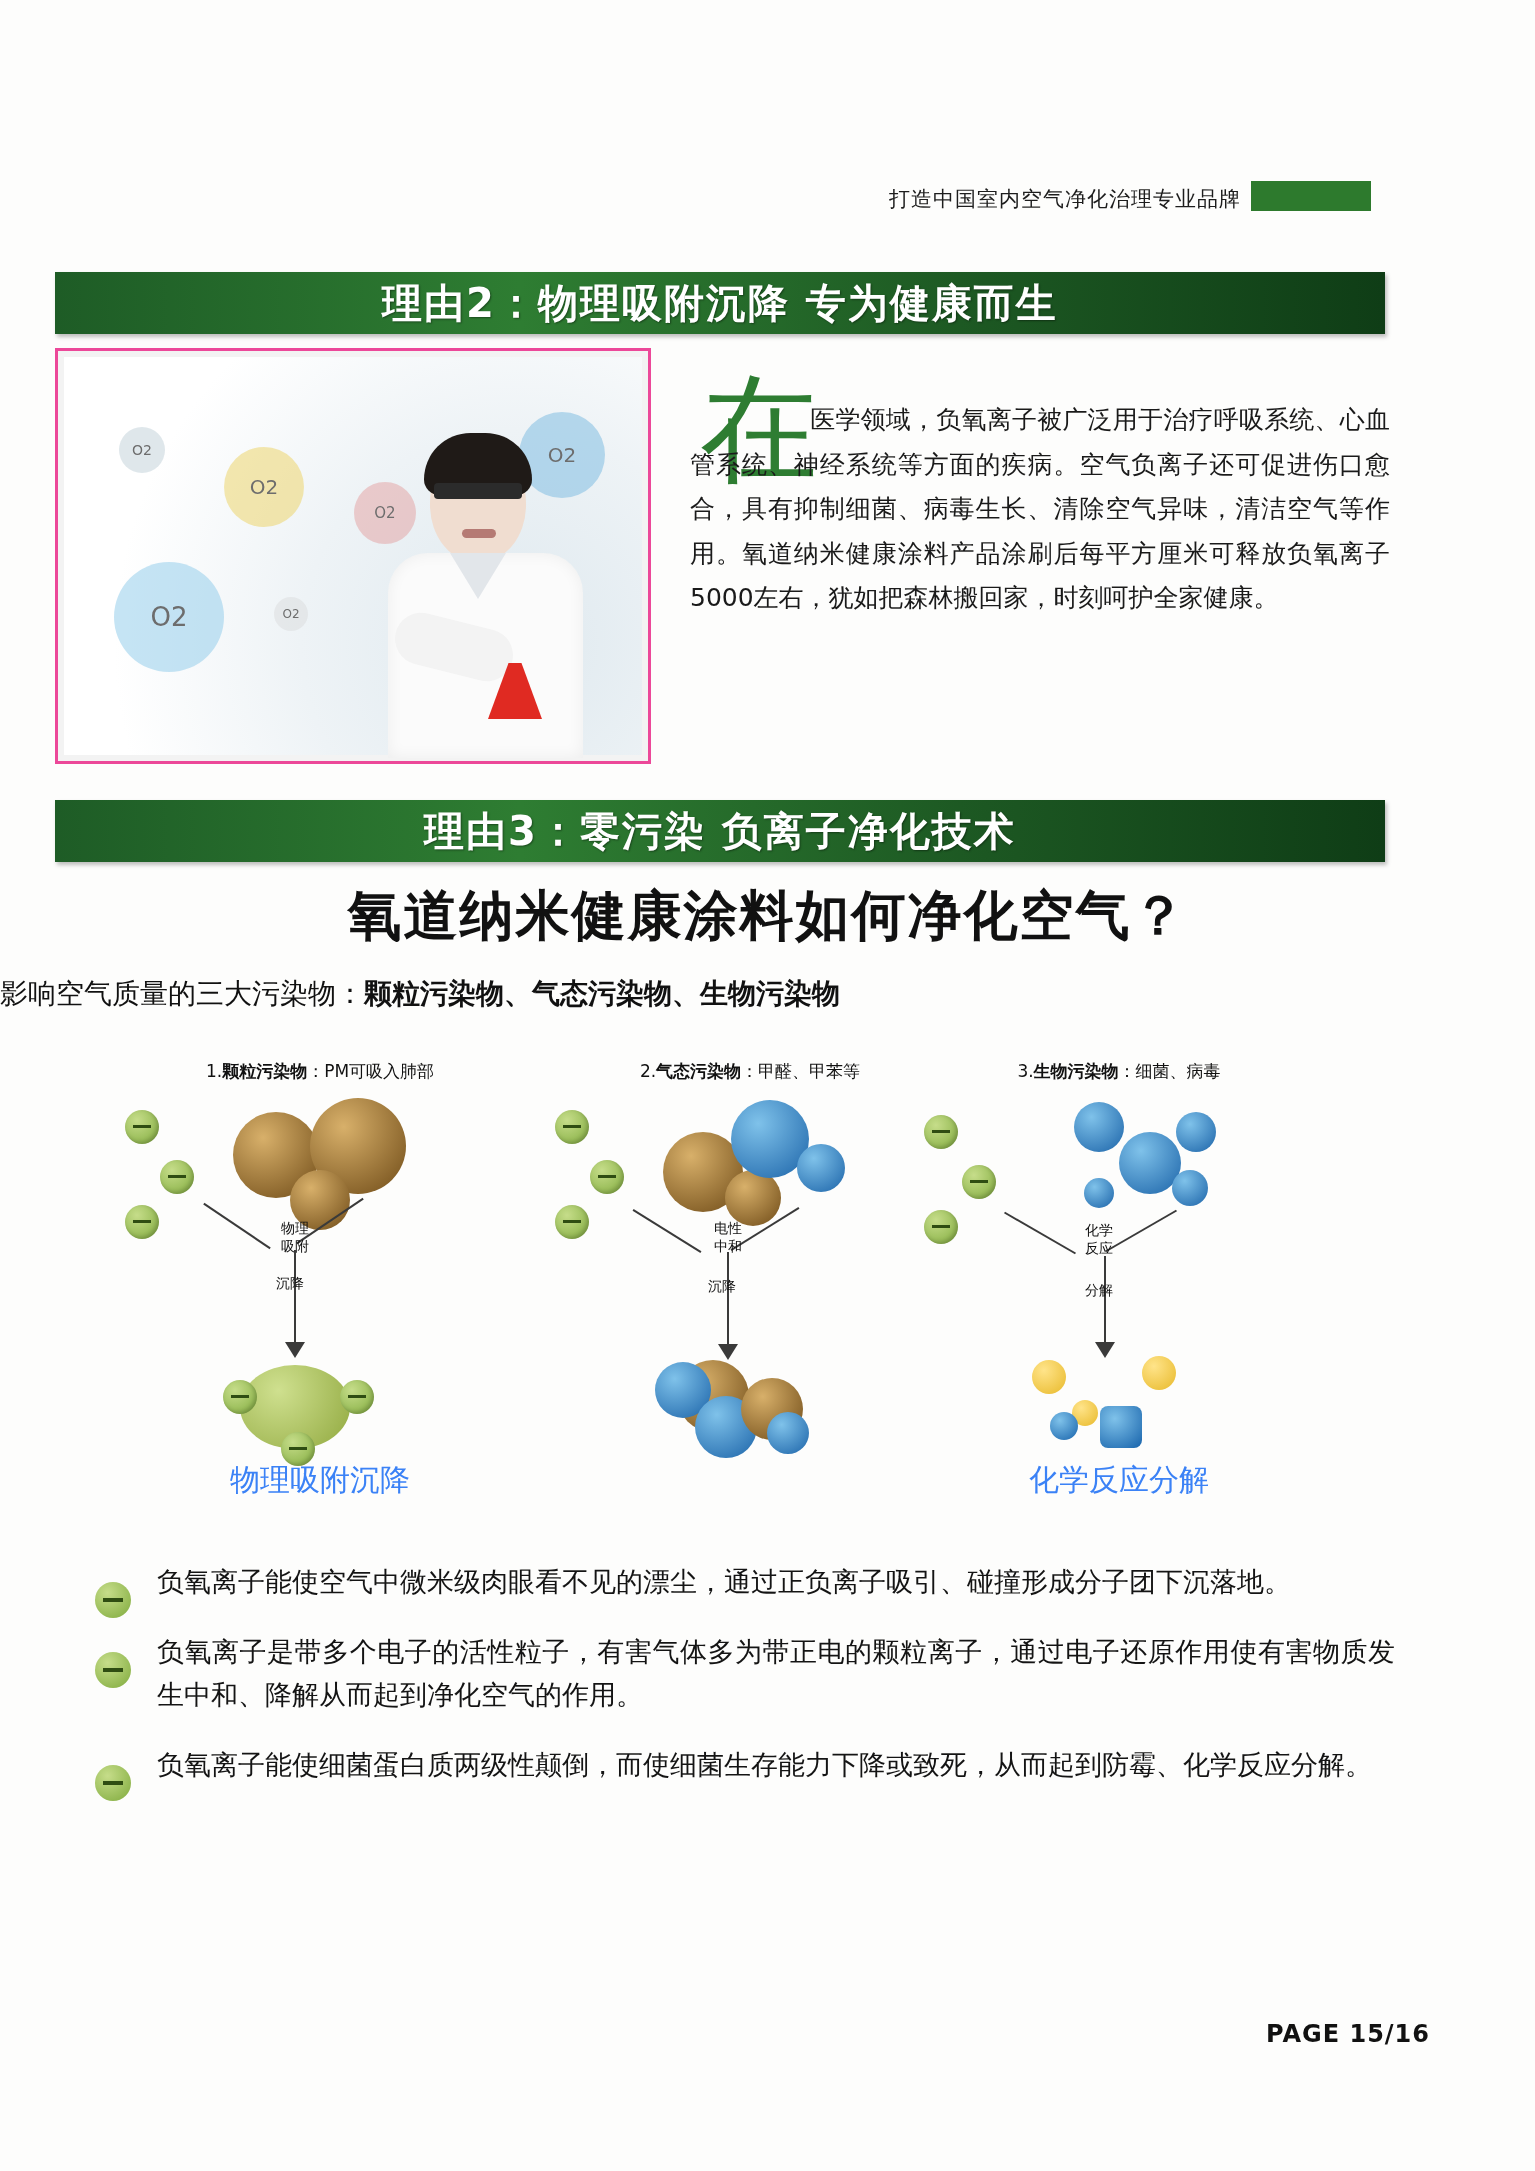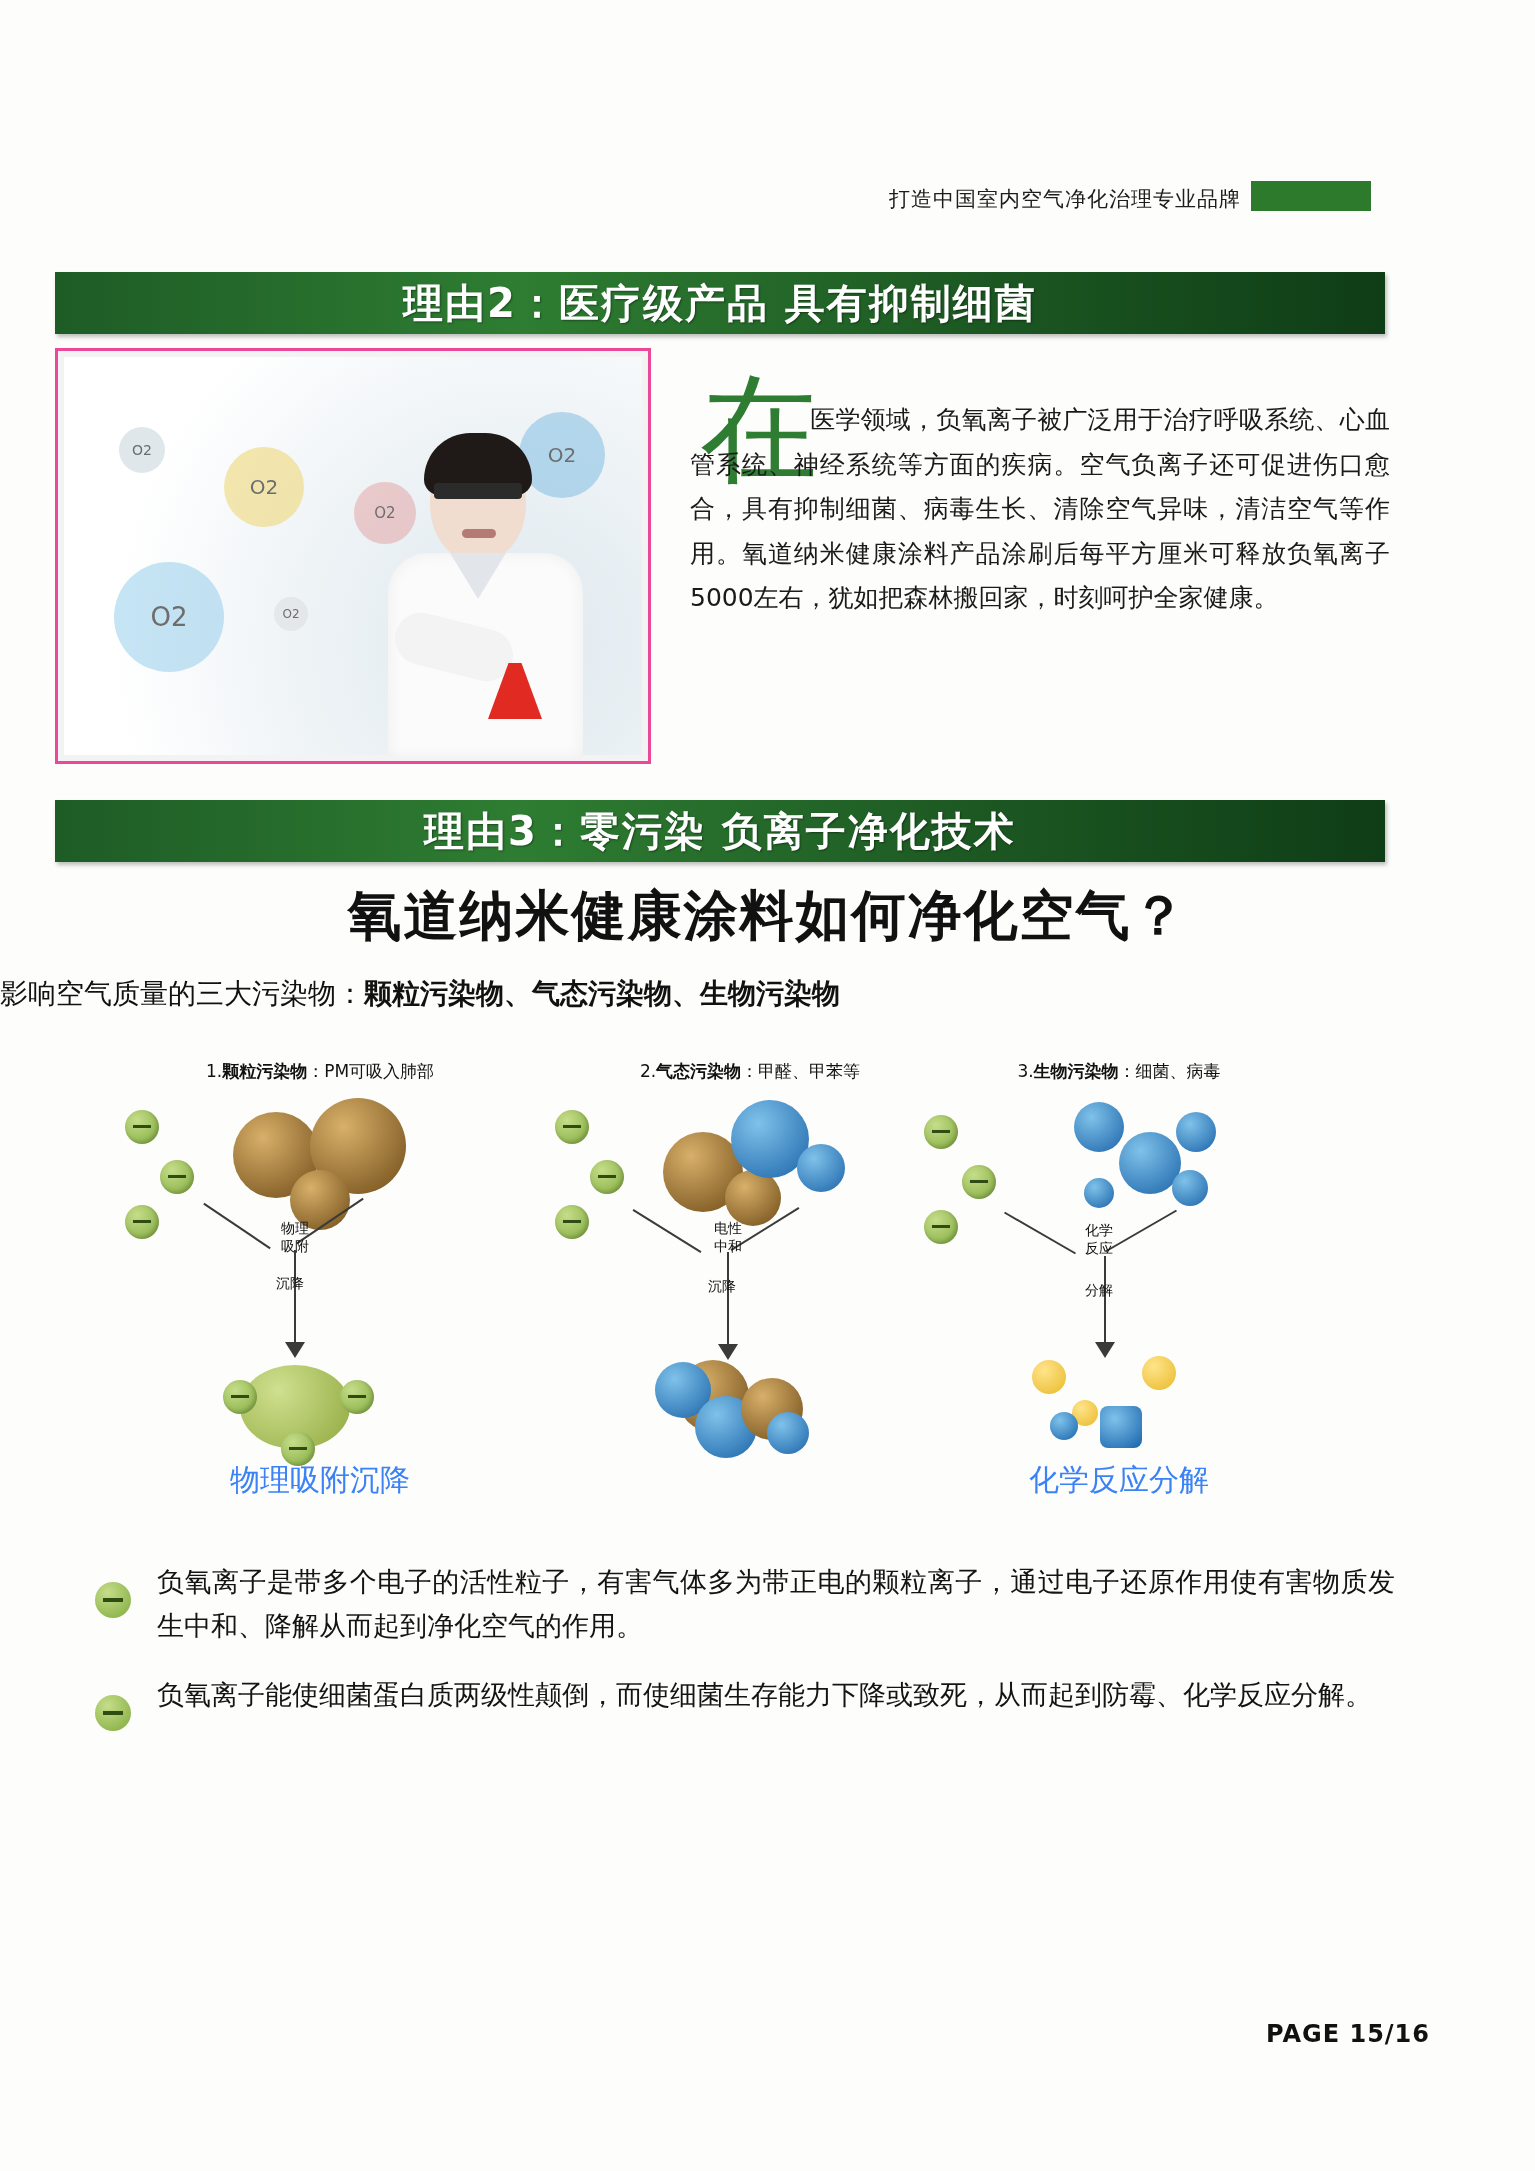--- a/index.html
+++ b/index.html
@@ -141,21 +141,21 @@
 <body>
 
 <div class="page">
 
   <div class="header">
     <div class="header-text">打造中国室内空气净化治理专业品牌</div>
     <div class="header-bar"></div>
   </div>
 
   <div class="banner" id="banner2">
-    <span>理由2：医疗级产品  具有抑制细菌</span>
+    <span>理由2：物理吸附沉降  专为健康而生</span>
   </div>
 
   <div class="photo">
     <div class="photo-inner">
       <div class="bubble b1">O2</div>
       <div class="bubble b2">O2</div>
       <div class="bubble b3">O2</div>
       <div class="bubble b4">O2</div>
       <div class="bubble b5">O2</div>
       <div class="bubble b6">O2</div>
@@ -257,20 +257,24 @@
     <div class="clump yellowdot" style="left:238px;top:296px;width:34px;height:34px;"></div>
     <div class="clump yellowdot" style="left:168px;top:340px;width:26px;height:26px;"></div>
     <div class="clump bluedot" style="left:146px;top:352px;width:28px;height:28px;"></div>
     <div class="clump bluedot" style="left:196px;top:346px;width:42px;height:42px;border-radius:8px;"></div>
     <div class="col-label">化学反应分解</div>
   </div>
 
   <div class="bullets">
     <div class="bullet-row">
       <div class="bdot"></div>
+      <div class="bullet-text">负氧离子能使空气中微米级肉眼看不见的漂尘，通过正负离子吸引、碰撞形成分子团下沉落地。</div>
+    </div>
+    <div class="bullet-row">
+      <div class="bdot"></div>
       <div class="bullet-text">负氧离子是带多个电子的活性粒子，有害气体多为带正电的颗粒离子，通过电子还原作用使有害物质发生中和、降解从而起到净化空气的作用。</div>
     </div>
     <div class="bullet-row">
       <div class="bdot"></div>
       <div class="bullet-text">负氧离子能使细菌蛋白质两级性颠倒，而使细菌生存能力下降或致死，从而起到防霉、化学反应分解。</div>
     </div>
   </div>
 
 
   <div class="page-num">PAGE 15/16</div>

